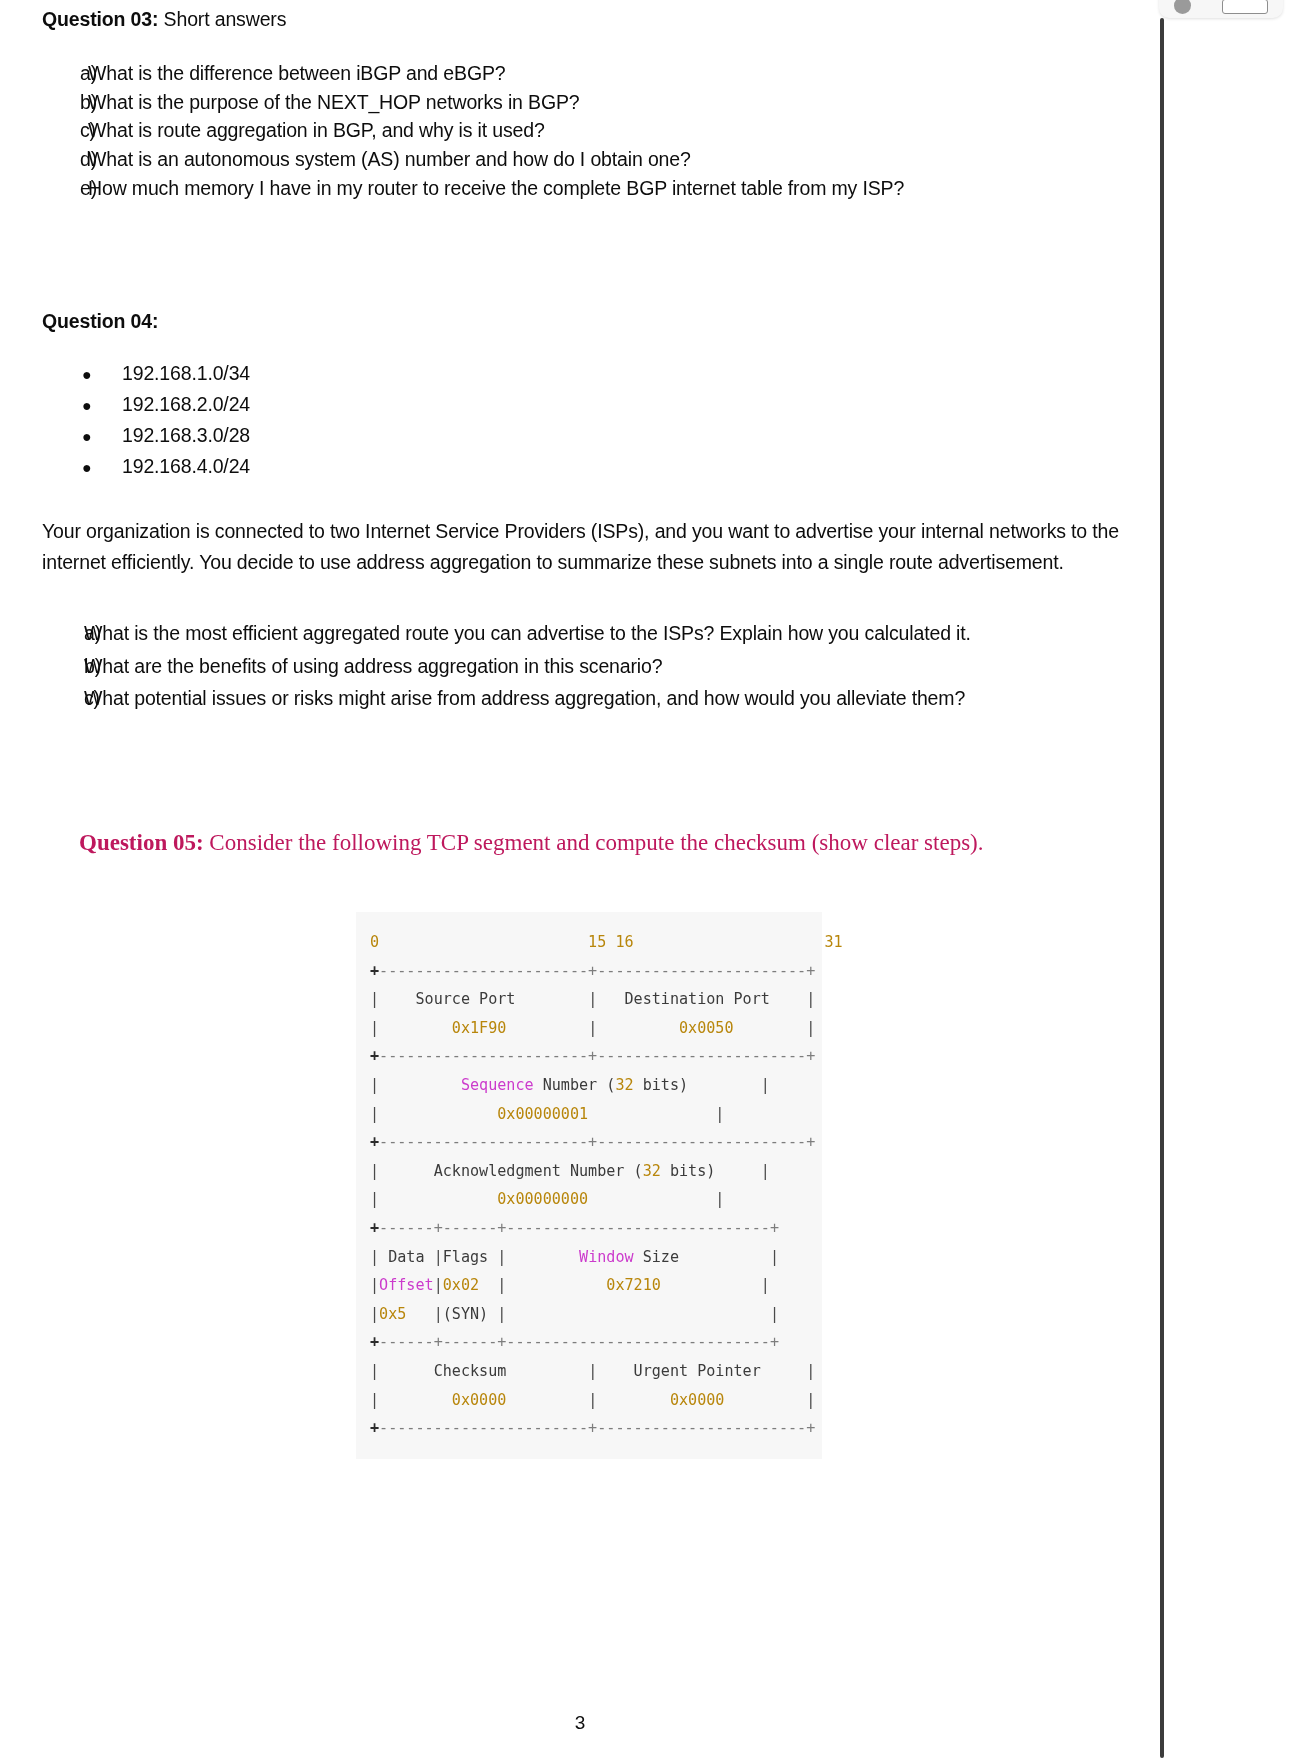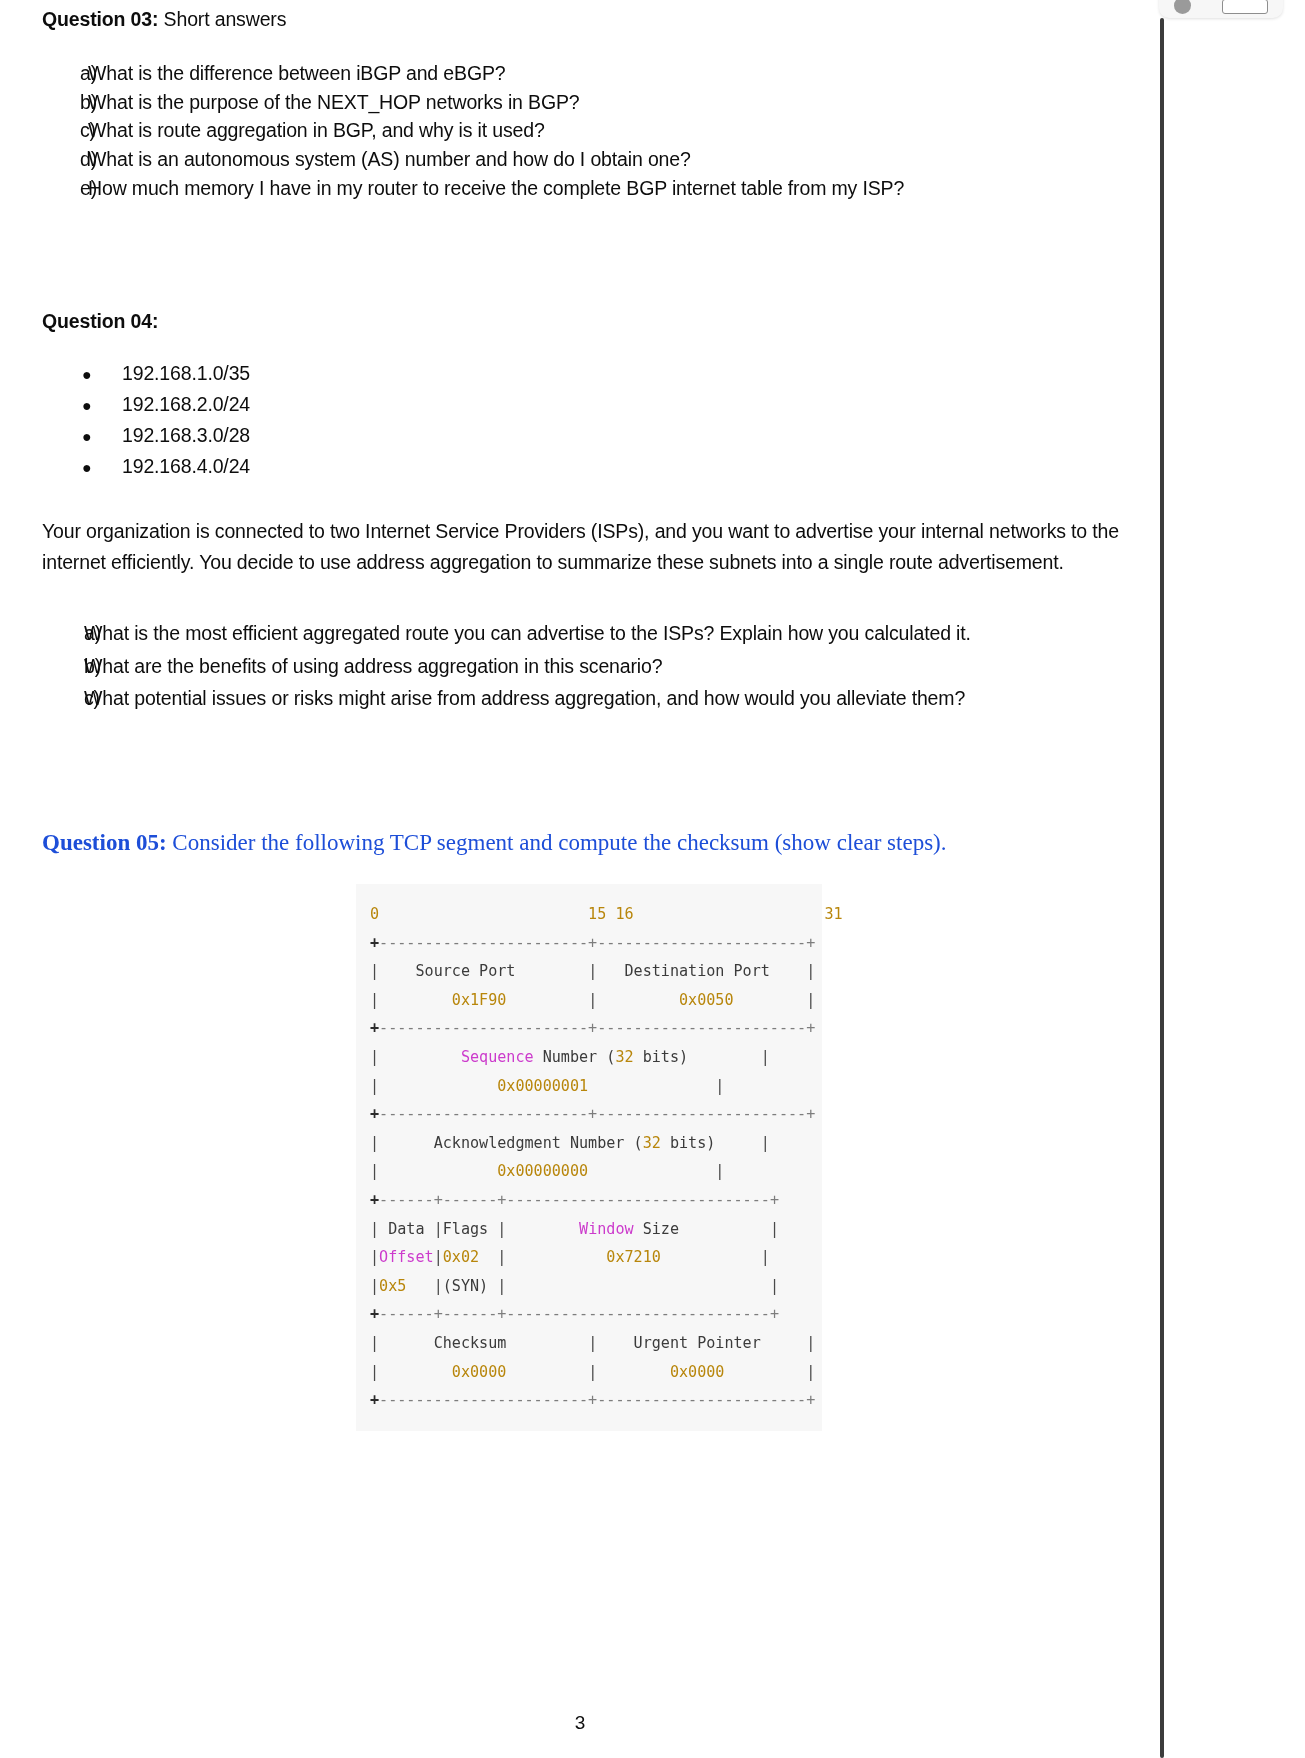--- a/index.html
+++ b/index.html
@@ -72,21 +72,22 @@
     font-size: 19.5px;
     line-height: 1.42;
     color: #0d0d0d;
     letter-spacing: -0.15px;
   }
   .sans-b { font-weight: bold; }
 
   .serif {
     font-family: "Liberation Serif", "DejaVu Serif", serif;
     font-size: 23px;
-    color: #1d4ed8;
+    color: #be185d;
+    margin-left: 37px;
   }
 
   
   #q03-heading { top: 6px; left: 42px; }
   #q03-list {
     top: 60px; left: 42px;
     width: 1090px;
   }
   .alpha-list {
     list-style: none;
@@ -148,21 +149,21 @@
     width: 1090px;
     line-height: 1.3;
   }
   #q05-heading .q05-label {
     font-weight: bold;
   }
 
   
   #tcp-diagram {
     position: absolute;
-    top: 884px;
+    top: 912px;
     left: 356px;
     width: 466px;
     background: #f7f7f7;
     padding: 16px 0 16px 0;
   }
   #tcp-diagram pre {
     margin: 0;
     font-family: "DejaVu Sans Mono", "Liberation Mono", monospace;
     font-size: 15.1px;
     line-height: 28.6px;
@@ -223,21 +224,21 @@
       </li>
     </ul>
   </div>
 
   <div class="q-block sans sans-b" id="q04-heading">Question 04:</div>
 
 
   <ul class="q-block sans" id="q04-subnets">
     <li>
       <span class="bullet">●</span>
-      <span>192.168.1.0/35</span>
+      <span>192.168.1.0/34</span>
     </li>
     <li>
       <span class="bullet">●</span>
       <span>192.168.2.0/24</span>
     </li>
     <li>
       <span class="bullet">●</span>
       <span>192.168.3.0/28</span>
     </li>
     <li>

